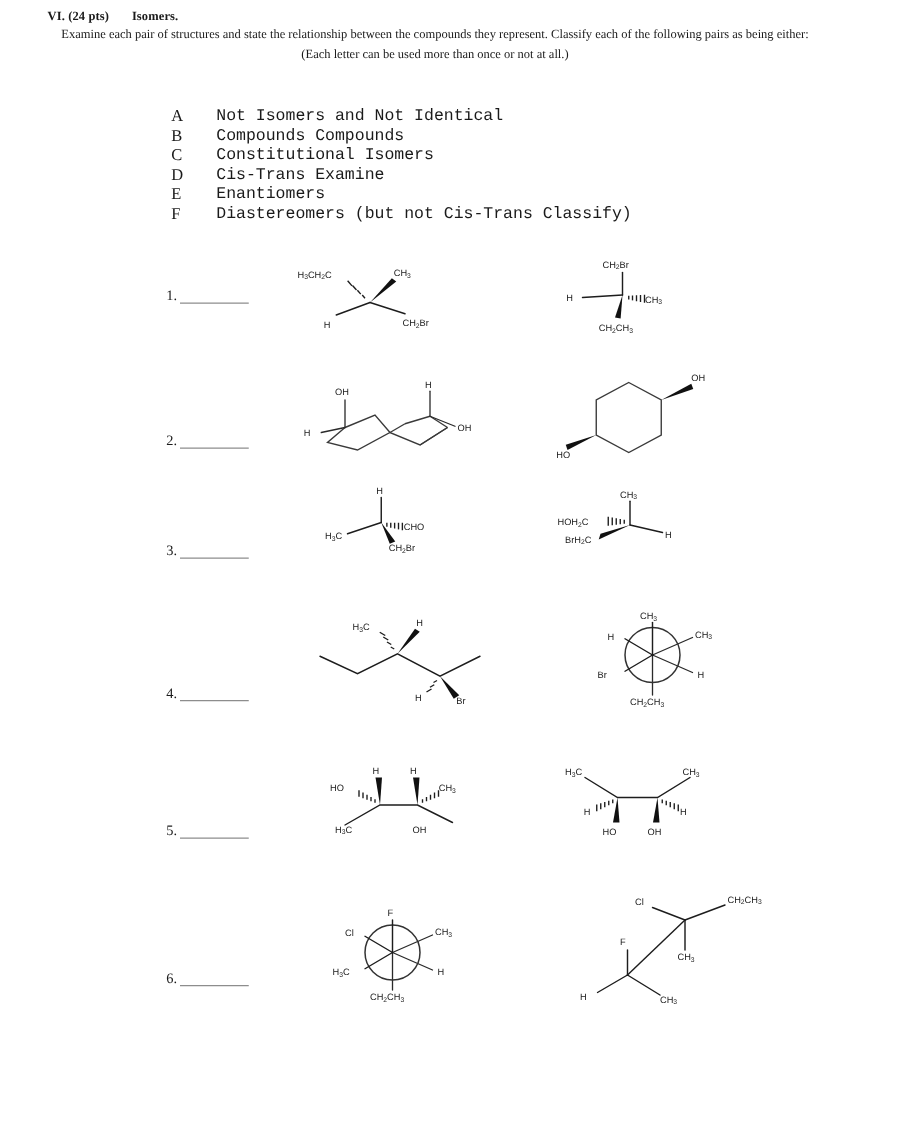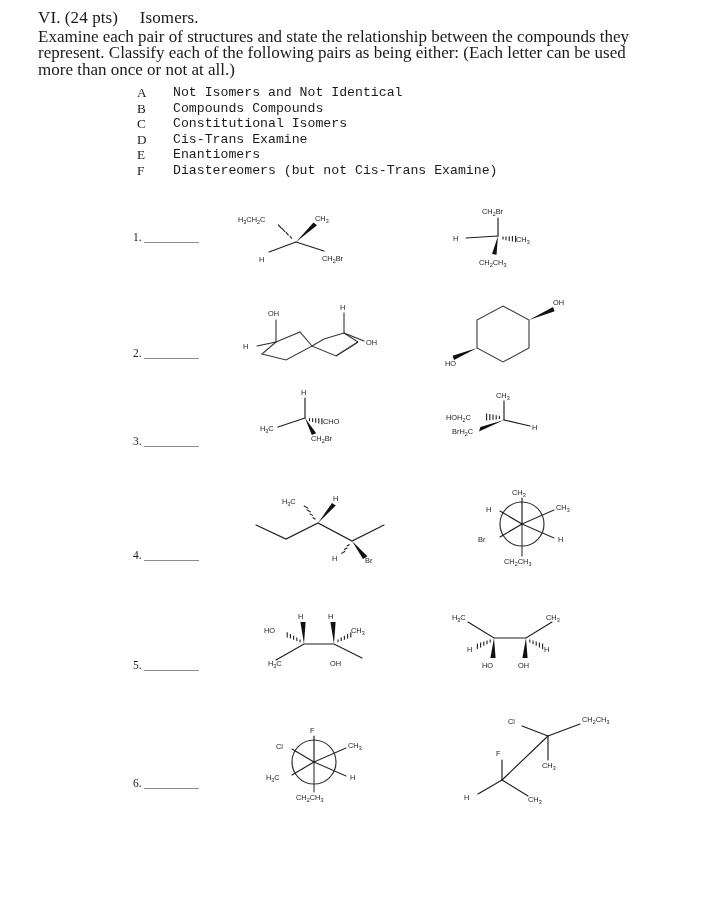--- a/index.html
+++ b/index.html
@@ -18,32 +18,32 @@
   }
 
   
   #header-block {
     position: absolute;
     left: 38px;
     top: 8px;
     width: 620px;
   }
   #section-heading {
-    font-size: 17px;
-    font-weight: normal;
+    font-size: 10px;
+    font-weight: bold;
     letter-spacing: 0.1px;
     margin: 0 0 1px 0;
     white-space: nowrap;
   }
   #section-heading .sh-gap { display: inline-block; width: 13px; }
   #instructions {
-    font-size: 17px;
+    font-size: 10px;
     line-height: 16.3px;
     margin: 0;
-    text-align: left;
+    text-align: center;
   }
 
   
   #legend {
     position: absolute;
     left: 137px;
     top: 85px;
     width: 430px;
   }
   .legend-row {
@@ -127,21 +127,21 @@
   <div class="legend-row">
     <span class="legend-letter">D</span>
     <span class="legend-text">Cis-Trans Examine</span>
   </div>
   <div class="legend-row">
     <span class="legend-letter">E</span>
     <span class="legend-text">Enantiomers</span>
   </div>
   <div class="legend-row">
     <span class="legend-letter">F</span>
-    <span class="legend-text">Diastereomers (but not Cis-Trans Examine)</span>
+    <span class="legend-text">Diastereomers (but not Cis-Trans Classify)</span>
   </div>
 </div>
 
 <div class="question">
   <div class="q-label" style="left:133px; top:232px;">
     <span class="q-num">1.</span>
     <span class="q-blank"></span>
   </div>
 
   <div class="struct" style="left:236px; top:206px;">

